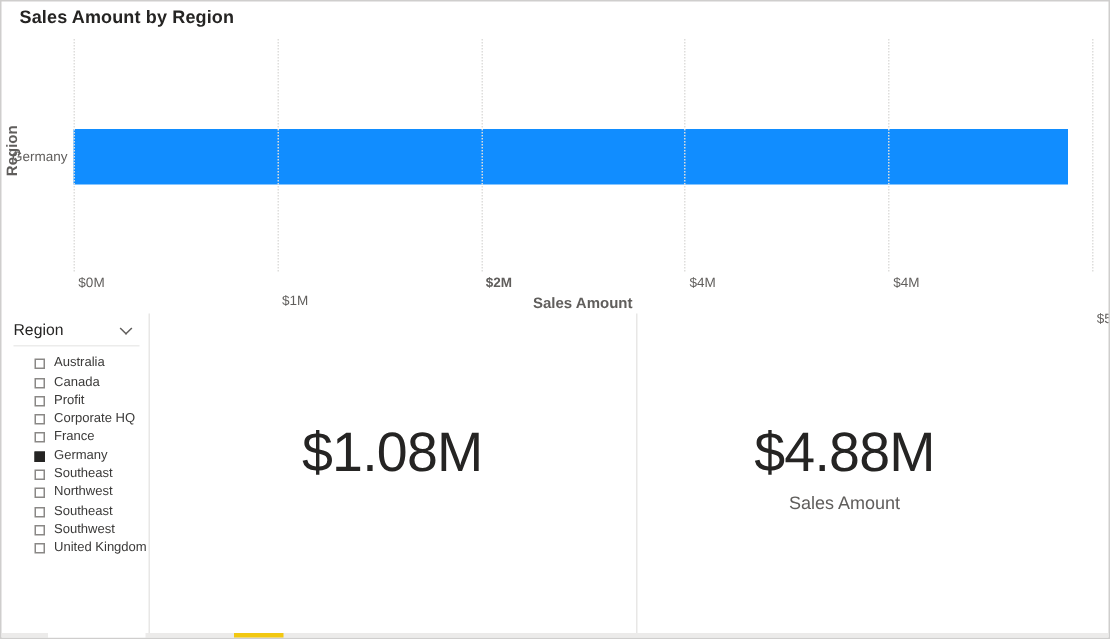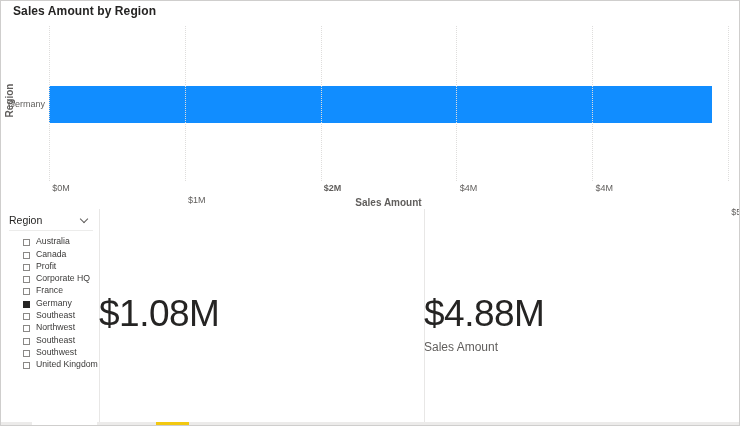--- a/index.html
+++ b/index.html
@@ -66,21 +66,21 @@
     width:7px; height:7px; border:1px solid #8a8886; background:#fff;
     margin-right:6px; flex:0 0 auto;
   }
   .checkbox.checked { background:#252423; border-color:#252423; }
   .slicer-item-label { font-size:8.7px; color:#3b3a39; white-space:nowrap; }
 
   
   .v-divider { position:absolute; top:208px; width:1px; height:213px; background:#e8e7e6; }
 
   
-  .card { position:absolute; top:208px; height:213px; }
+  .card { position:absolute; top:196px; height:213px; text-align:center; }
   .card-value {
     margin-top:85px; font-size:37px; font-weight:400; color:#252423;
     letter-spacing:-0.5px; line-height:1.1;
   }
   .card-label { margin-top:5px; font-size:12px; color:#605E5C; }
 
   
   .page-tab-bar { position:absolute; left:0; top:421px; width:740px; height:5px; background:#ecebea; }
   .page-tab-white { position:absolute; left:31px; top:0; width:65px; height:5px; background:#ffffff; }
   .page-tab-yellow { position:absolute; left:155px; top:0; width:33px; height:5px; background:#F2C811; }

